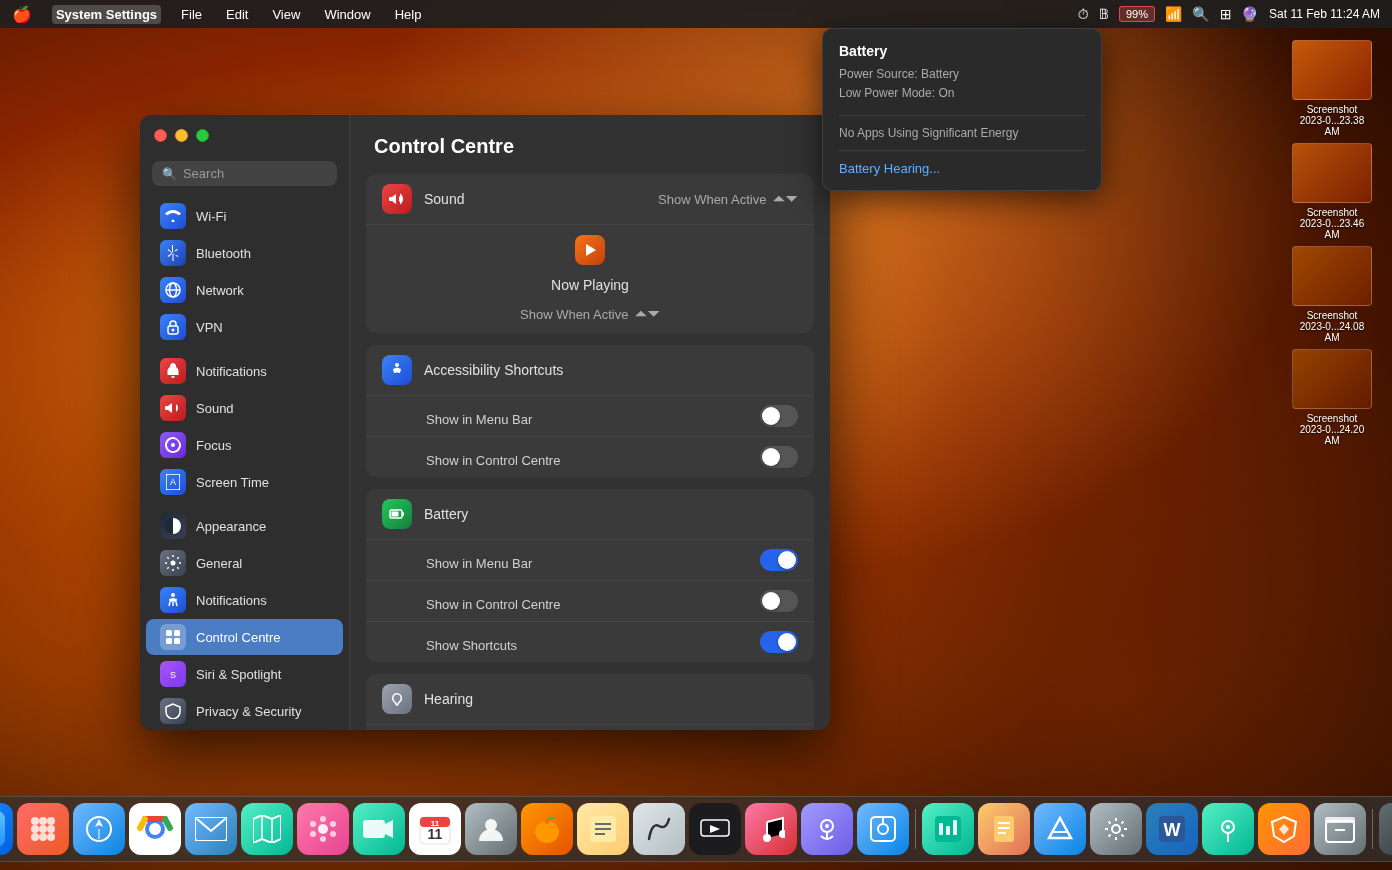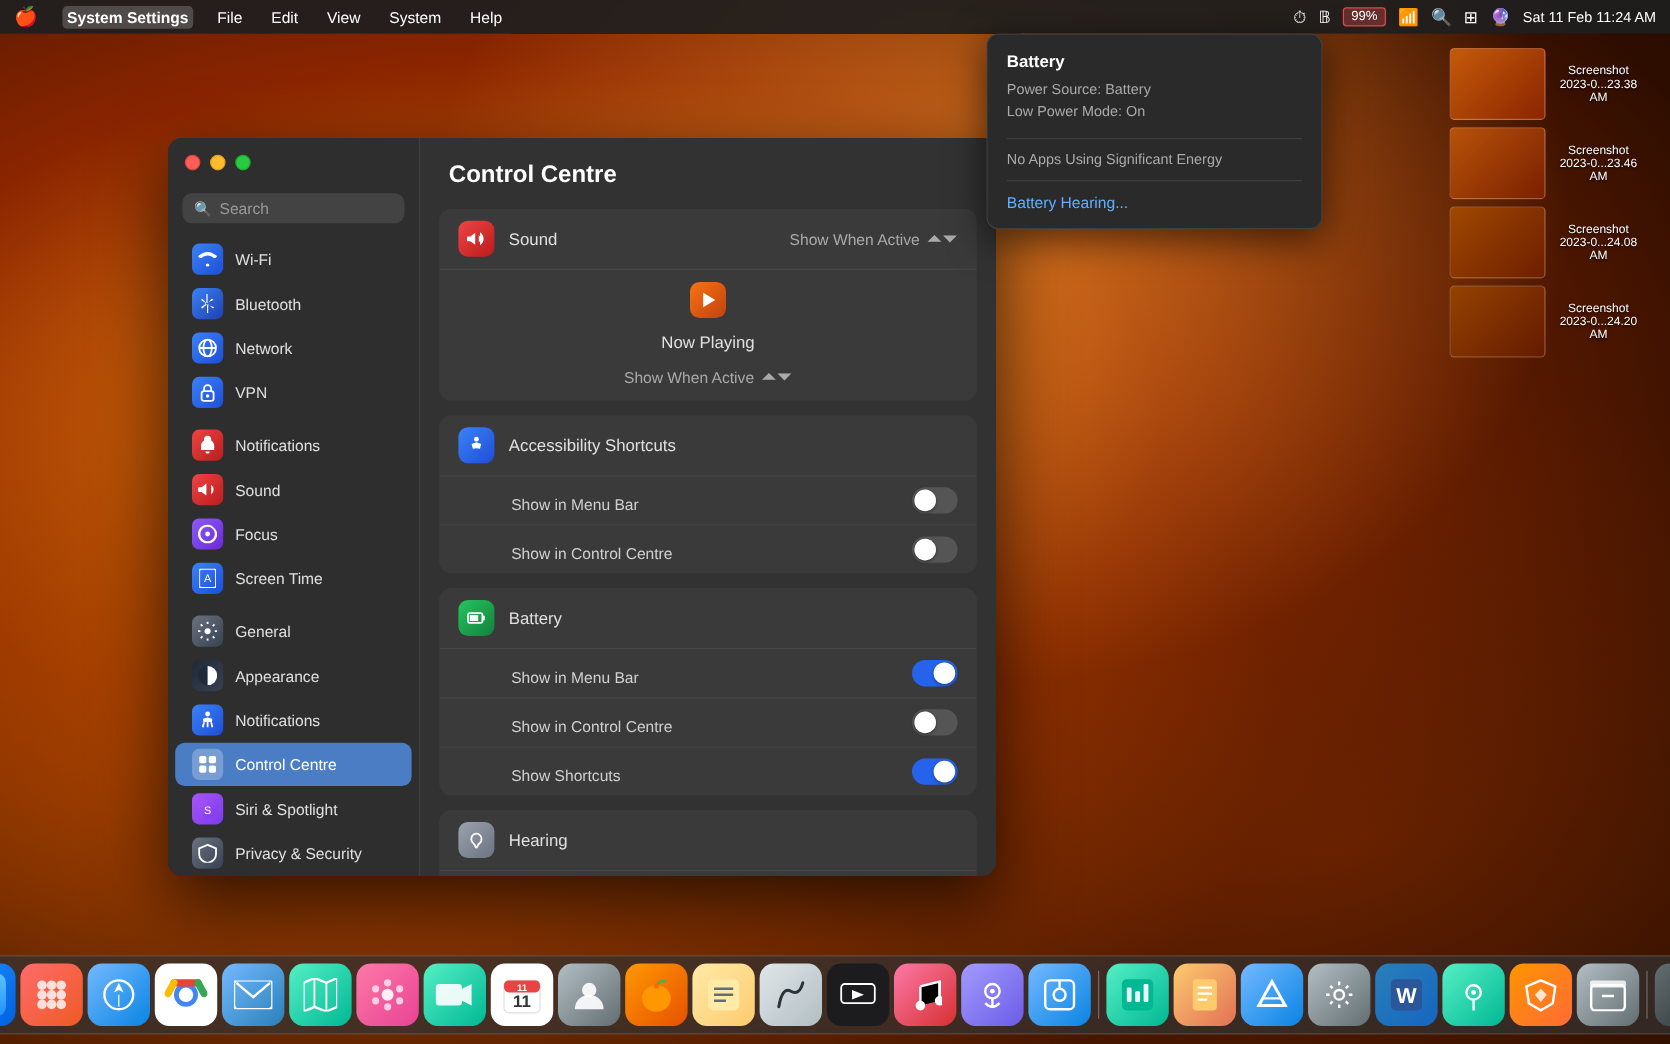--- a/index.html
+++ b/index.html
@@ -83,21 +83,21 @@
       position: absolute;
       right: 20px;
       top: 40px;
       display: flex;
       flex-direction: column;
       gap: 6px;
       z-index: 5;
     }
     .desktop-icon {
       display: flex;
-      flex-direction: row;
+      flex-direction: column;
       align-items: center;
       gap: 4px;
       cursor: default;
     }
     .desktop-icon-thumb {
       width: 80px;
       height: 60px;
       border-radius: 4px;
       background: linear-gradient(135deg, #c45a0a, #8b2500);
       border: 1px solid rgba(255,255,255,0.2);
@@ -429,21 +429,21 @@
 
 <div class="desktop"></div>
 
 <div class="menubar">
   <div class="menubar-left">
     <span class="apple-logo">🍎</span>
     <span class="menu-item active">System Settings</span>
     <span class="menu-item">File</span>
     <span class="menu-item">Edit</span>
     <span class="menu-item">View</span>
-    <span class="menu-item">System</span>
+    <span class="menu-item">Window</span>
     <span class="menu-item">Help</span>
   </div>
   <div class="menubar-right">
     <span style="font-size:14px;">⏱</span>
     <span style="font-size:14px;">𝔹</span>
     <span class="battery-indicator">99%</span>
     <span style="font-size:14px;">📶</span>
     <span style="font-size:14px;">🔍</span>
     <span style="font-size:14px;">⊞</span>
     <span style="font-size:14px;">🔮</span>
@@ -579,36 +579,36 @@
             <rect x="0" y="0" width="14" height="16" rx="2" fill="none" stroke="white" stroke-width="1.5"></rect>
             <text x="7" y="11" text-anchor="middle" font-size="9" fill="white">A</text>
           </svg>
       </div>
       <span>Screen Time</span>
     </div>
 
     <div style="height: 6px;"></div>
 
     <div class="sidebar-item">
+      <div class="sidebar-icon icon-appearance">
+        <svg width="16" height="16" viewBox="0 0 16 16">
+            <circle cx="8" cy="8" r="8" fill="#1f2937"></circle>
+            <circle cx="8" cy="8" r="8" fill="white" clip-path="inset(0 0 0 50%)"></circle>
+          </svg>
+      </div>
+      <span>Appearance</span>
+    </div>
+    <div class="sidebar-item">
       <div class="sidebar-icon icon-general">
         <svg width="16" height="16" viewBox="0 0 16 16" fill="white">
             <circle cx="8" cy="8" r="2.5" fill="white"></circle>
             <path d="M8 0v2M8 14v2M0 8h2M14 8h2M2.3 2.3l1.4 1.4M12.3 12.3l1.4 1.4M2.3 13.7l1.4-1.4M12.3 3.7l1.4-1.4" stroke="white" stroke-width="1.5"></path>
           </svg>
       </div>
       <span>General</span>
-    </div>
-    <div class="sidebar-item">
-      <div class="sidebar-icon icon-appearance">
-        <svg width="16" height="16" viewBox="0 0 16 16">
-            <circle cx="8" cy="8" r="8" fill="#1f2937"></circle>
-            <circle cx="8" cy="8" r="8" fill="white" clip-path="inset(0 0 0 50%)"></circle>
-          </svg>
-      </div>
-      <span>Appearance</span>
     </div>
     <div class="sidebar-item">
       <div class="sidebar-icon icon-accessibility">
         <svg width="16" height="16" viewBox="0 0 16 16" fill="white">
             <circle cx="8" cy="3" r="2" fill="white"></circle>
             <path d="M8 6L4 7l.5 3 3.5-.5 3.5.5.5-3-4-1z" fill="white"></path>
             <path d="M5 10l-1 4M11 10l1 4M8 9.5V14" stroke="white" stroke-width="1.5"></path>
           </svg>
       </div>
       <span>Notifications</span>

